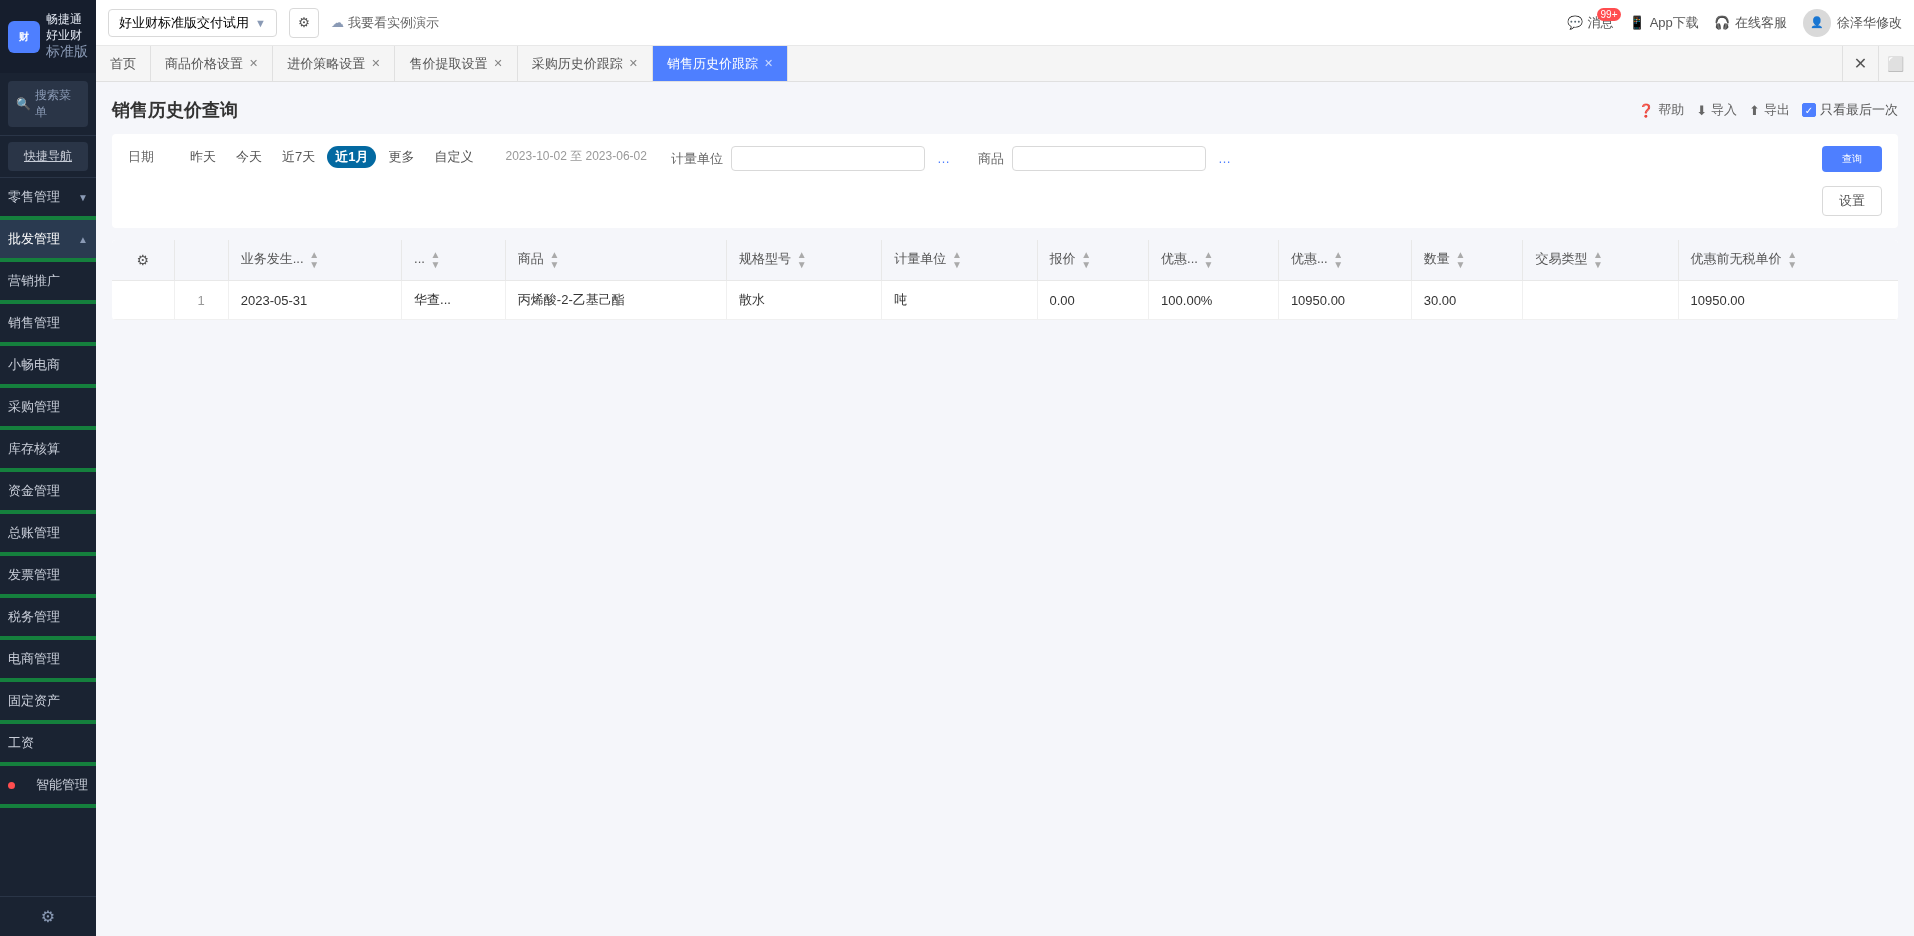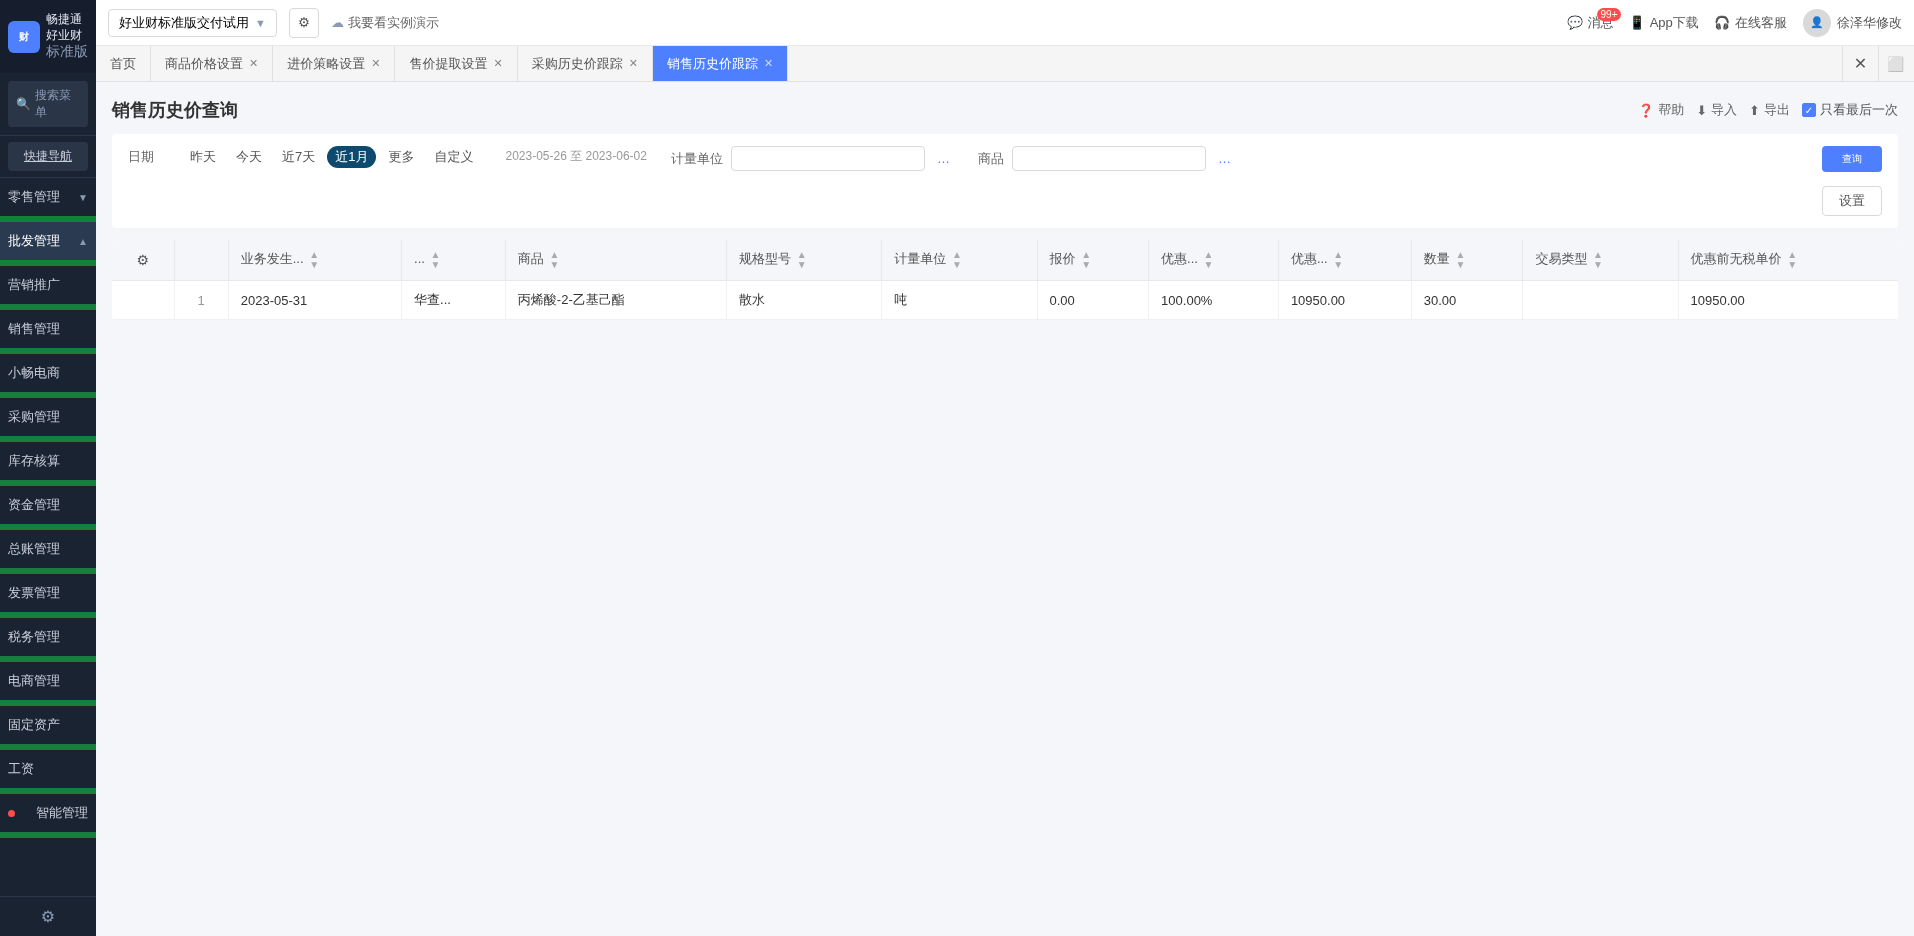--- a/index.html
+++ b/index.html
@@ -54,21 +54,21 @@
 
     .sidebar-menu { flex: 1; overflow-y: auto; }
     .sidebar-item {
       padding: 10px 8px;
       cursor: pointer;
       display: flex;
       align-items: center;
       justify-content: space-between;
       color: #c8cdd8;
       font-size: 13px;
-      border-bottom: 6px solid #15803d;
+      border-bottom: 4px solid #15803d;
     }
     .sidebar-item.active { background: #2a3a50; color: #ffffff; }
     .dot-red { width: 7px; height: 7px; background: #ff4d4f; border-radius: 50%; display: inline-block; margin-right: 4px; }
 
     .sidebar-item .arrow { font-size: 10px; color: #8a9ab5; }
 
     .sidebar-settings {
       padding: 10px 8px;
       border-top: 1px solid #2a3547;
       display: flex;
@@ -179,21 +179,21 @@
       gap: 24px;
       flex-wrap: wrap;
     }
     .filter-group { display: flex; align-items: center; gap: 8px; }
     .filter-label { color: #666; font-size: 13px; white-space: nowrap; }
     .date-buttons { display: flex; align-items: center; gap: 4px; margin-left: 20px; }
     .date-btn {
       padding: 2px 8px; border-radius: 12px; border: none; cursor: pointer;
       font-size: 13px; background: none; color: #555;
     }
-    .date-btn.active { background: #0c4a6e; color: white; border-radius: 12px; }
+    .date-btn.active { background: #0369a1; color: white; border-radius: 12px; font-weight: bold; }
     .date-range { font-size: 12px; color: #999; margin-top: 2px; }
 
     .filter-input-group { display: flex; align-items: center; gap: 8px; }
     .filter-input {
       border: 1px solid #d9d9d9; border-radius: 4px; padding: 4px 8px;
       font-size: 13px; min-width: 160px; color: #333;
     }
     .filter-ellipsis { color: #4e7fff; cursor: pointer; font-size: 13px; padding: 0 4px; }
 
     .btn-query {
@@ -418,21 +418,21 @@
         <div class="date-buttons">
           <button class="date-btn">昨天</button>
           <button class="date-btn">今天</button>
           <button class="date-btn">近7天</button>
           <button class="date-btn active">近1月</button>
           <button class="date-btn">更多</button>
           <button class="date-btn">自定义</button>
         </div>
       </div>
       <div style="display:flex;flex-direction:column;gap:2px;">
-        <div class="date-range">2023-05-26 至 2023-06-02</div>
+        <div class="date-range">2023-10-02 至 2023-06-02</div>
       </div>
 
       <div class="filter-input-group">
         <span class="filter-label">计量单位</span>
         <input class="filter-input" type="text" value="" style="">
         <span class="filter-ellipsis">…</span>
       </div>
 
       <div class="filter-input-group">
         <span class="filter-label">商品</span>

